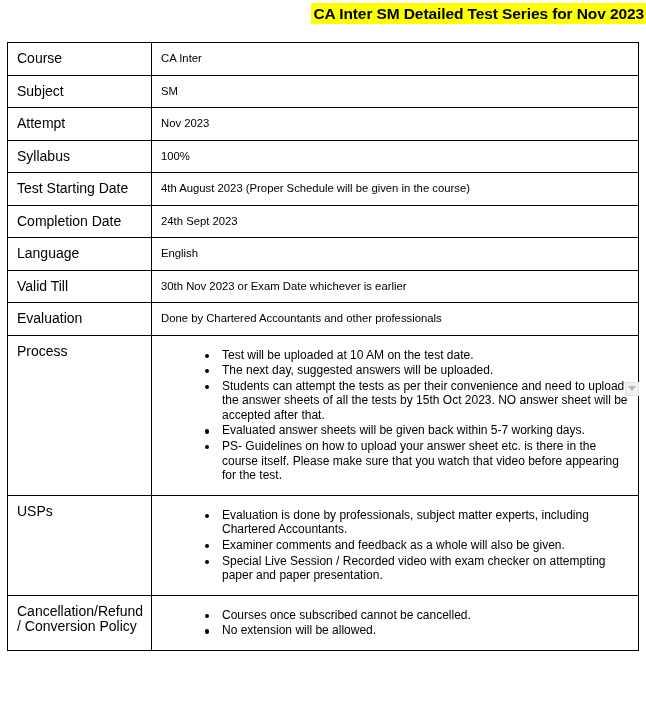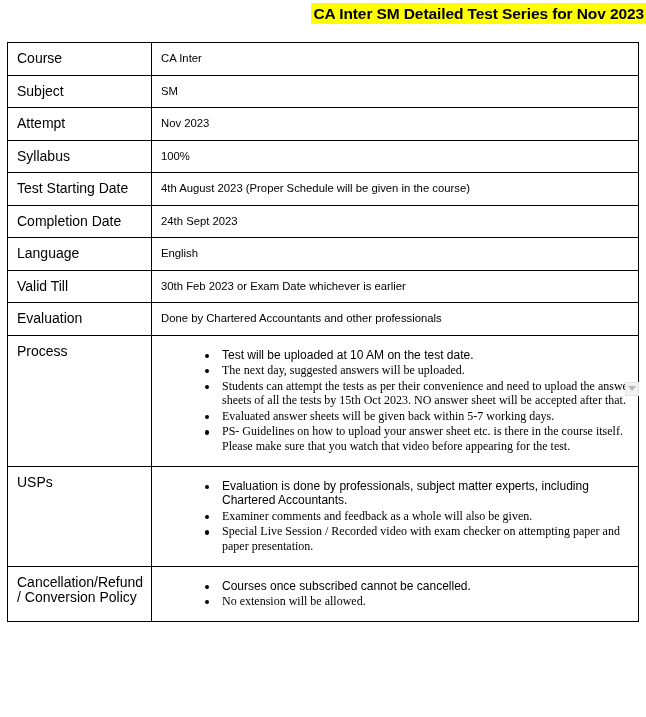--- a/index.html
+++ b/index.html
@@ -83,21 +83,20 @@
   }
   .value ul.bullets li {
     position: relative;
     margin: 4px 0 0 0;
     padding: 0 0 0 17px;
     font-size: 12px;
     line-height: 14.6px;
   }
   .value ul.bullets li + li {
     margin-top: 1px;
-    font-family: Liberation Serif, serif;
   }
   .value ul.bullets li::before {
     content: "";
     position: absolute;
     left: 0px;
     top: 6px;
     width: 4.2px;
     height: 4.2px;
     border-radius: 50%;
     background: #000000;
@@ -158,21 +157,21 @@
       <tr class="simple">
         <td class="label">Completion Date</td>
         <td class="value">24th Sept 2023</td>
       </tr>
       <tr class="simple">
         <td class="label">Language</td>
         <td class="value">English</td>
       </tr>
       <tr class="simple">
         <td class="label">Valid Till</td>
-        <td class="value">30th Feb 2023 or Exam Date  whichever is earlier</td>
+        <td class="value">30th Nov 2023 or Exam Date  whichever is earlier</td>
       </tr>
       <tr class="simple">
         <td class="label">Evaluation</td>
         <td class="value">Done by Chartered Accountants and  other professionals</td>
       </tr>
 
       <tr>
         <td class="label">Process</td>
         <td class="value">
           <ul class="bullets">

